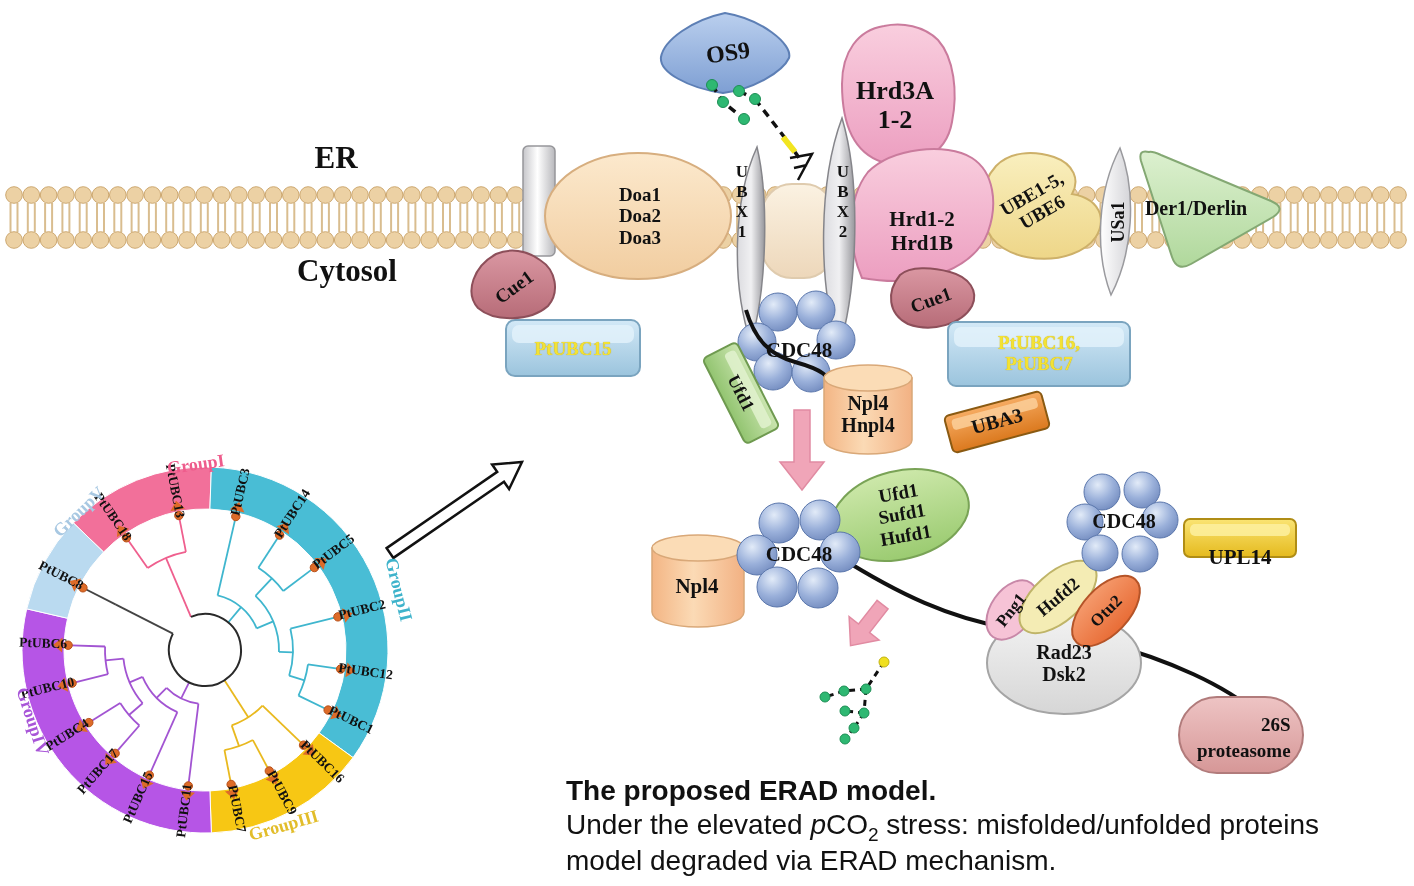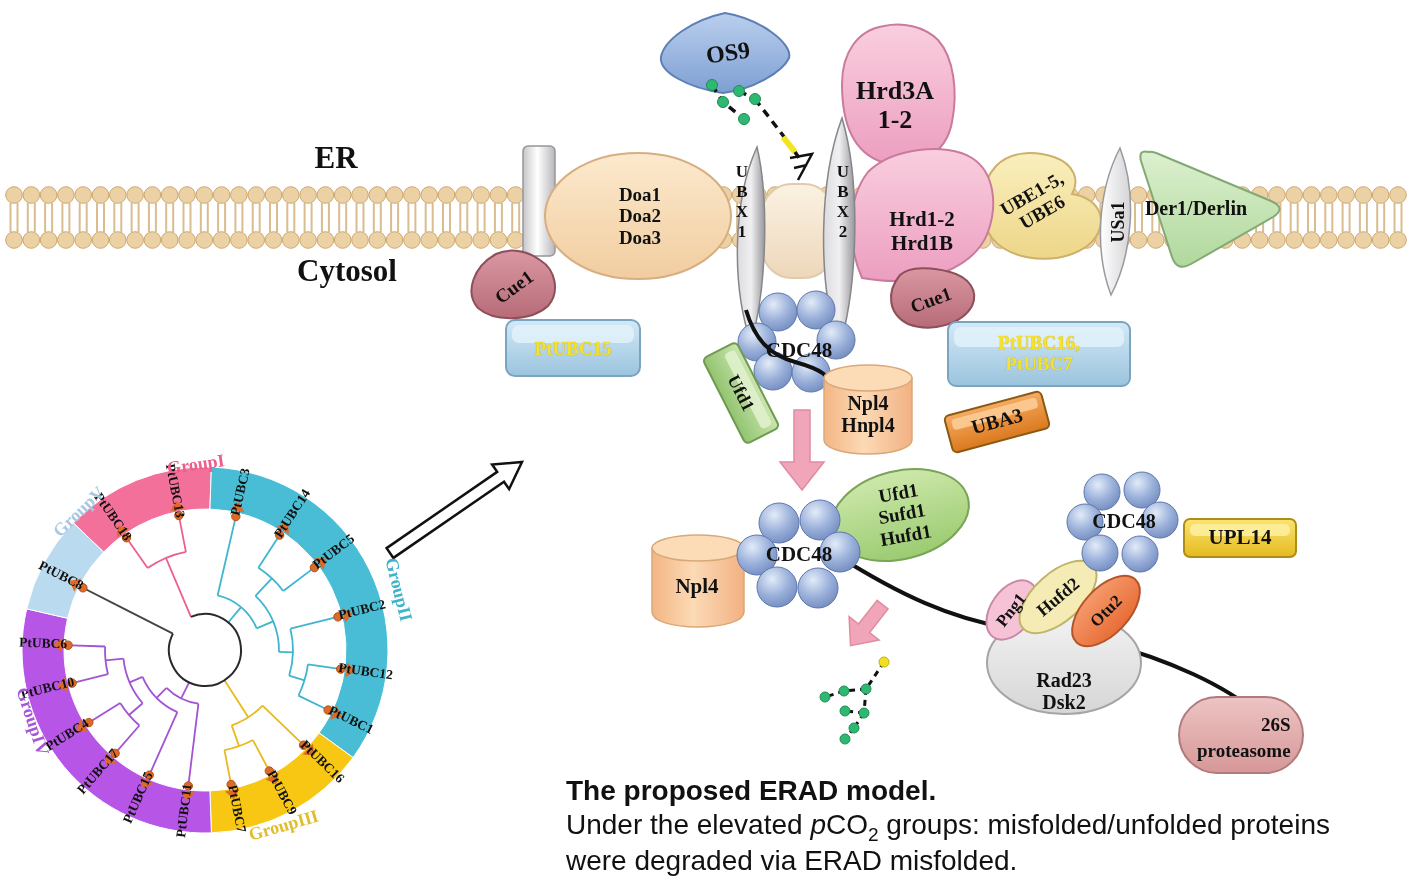--- a/index.html
+++ b/index.html
@@ -695,23 +695,23 @@
 
 <div class="lbl" style="left:799px;top:555px;font-size:21px;">CDC48</div>
 <div class="lbl" style="left:697px;top:587px;font-size:21px;">Npl4</div>
 <div class="lbl" style="left:902px;top:514px;font-size:19px;transform:translate(-50%,-50%) rotate(-10deg);">Ufd1
 Sufd1
 Hufd1</div>
 <div class="lbl" style="left:1011px;top:610px;font-size:17px;transform:translate(-50%,-50%) rotate(-52deg);">Png1</div>
 <div class="lbl" style="left:1058px;top:597px;font-size:18px;transform:translate(-50%,-50%) rotate(-40deg);">Hufd2</div>
 <div class="lbl" style="left:1106px;top:611px;font-size:17px;transform:translate(-50%,-50%) rotate(-45deg);">Otu2</div>
 <div class="lbl" style="left:1124px;top:521px;font-size:20px;">CDC48</div>
-<div class="lbl" style="left:1240px;top:538px;font-size:21px;text-align:center;">UPL14</div>
-<div class="lbl" style="left:1064px;top:663px;font-size:20px;margin-top:28px;">Rad23
+<div class="lbl" style="left:1240px;top:558px;font-size:21px;text-align:center;">UPL14</div>
+<div class="lbl" style="left:1064px;top:663px;font-size:20px;">Rad23
 Dsk2</div>
 <div class="lbl" style="left:1197px;top:712px;font-size:19px;transform:none;text-align:right;line-height:1.35;">26S
 proteasome</div>
 
 <div class="cap" style="left:566px;top:775px;font-size:28px;font-weight:bold;">The proposed ERAD model.</div>
-<div class="cap" style="left:566px;top:809px;font-size:28px;"><span>Under the elevated </span><i>p</i><span>CO</span><sub>2</sub><span> groups: misfolded/unfolded proteins</span></div>
-<div class="cap" style="left:566px;top:845px;font-size:28px;">were degraded via ERAD misfolded.</div>
+<div class="cap" style="left:566px;top:809px;font-size:28px;"><span>Under the elevated </span><i>p</i><span>CO</span><sub>2</sub><span> stress: misfolded/unfolded proteins</span></div>
+<div class="cap" style="left:566px;top:845px;font-size:28px;">model degraded via ERAD mechanism.</div>
 
 </div>
 
 </body></html>

